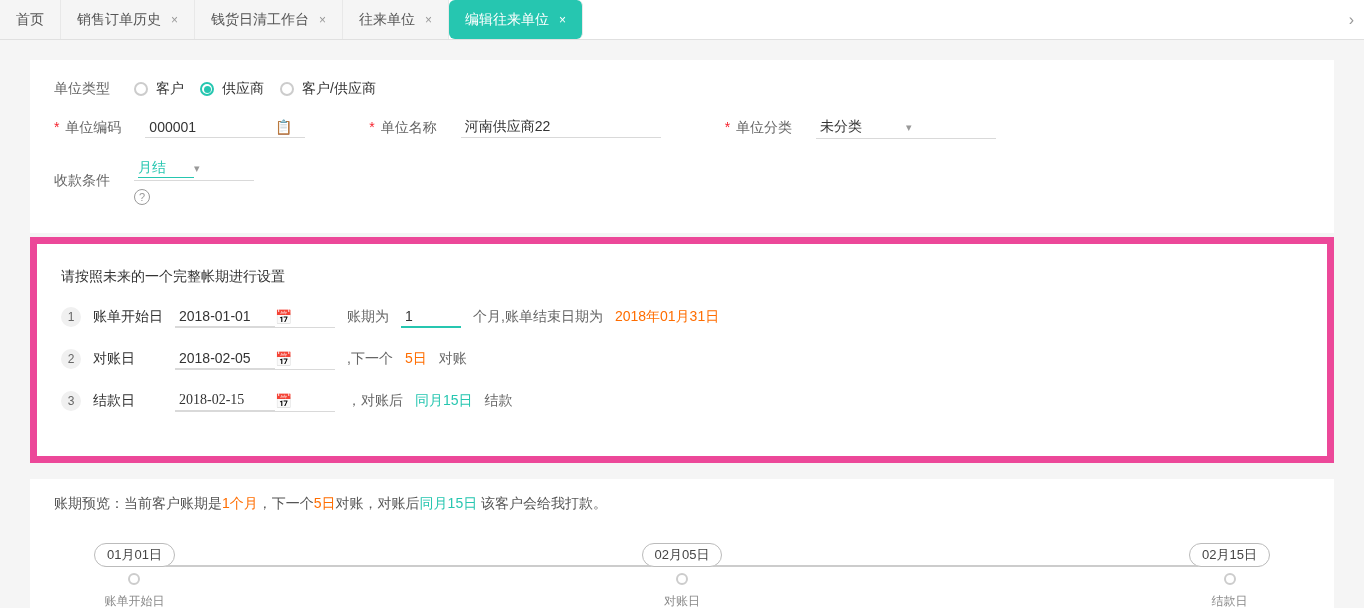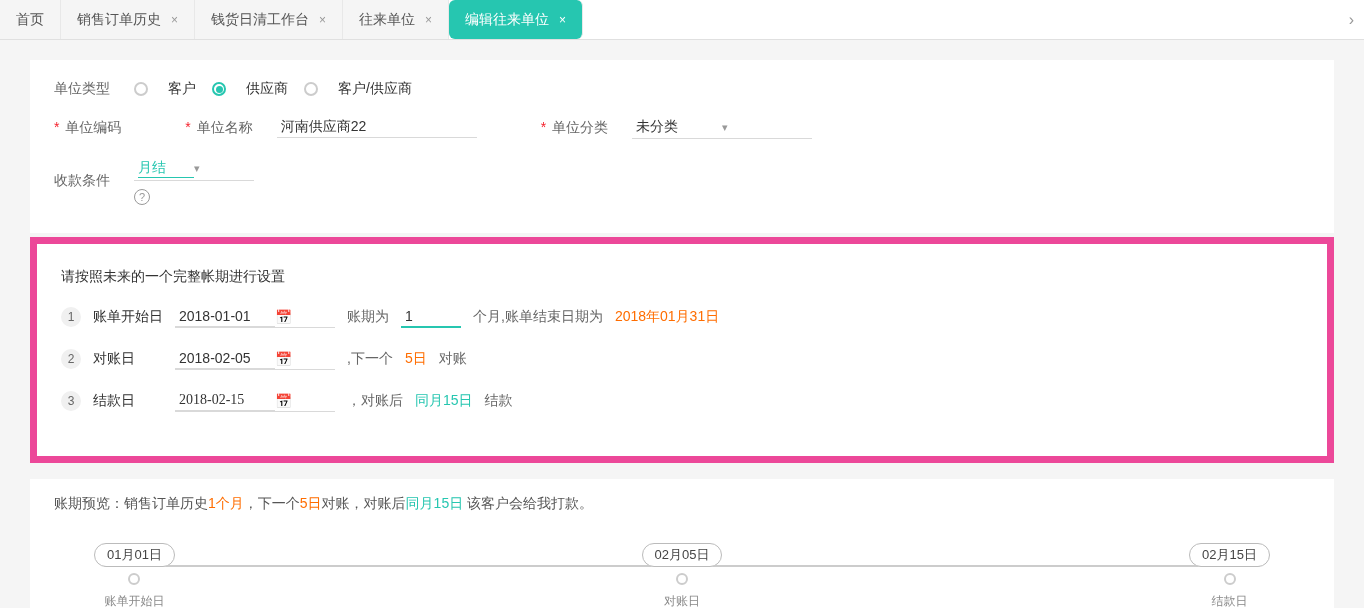--- a/index.html
+++ b/index.html
@@ -78,21 +78,21 @@
     }
 
     .radio-group {
       display: flex;
       gap: 16px;
       align-items: center;
     }
     .radio-item {
       display: flex;
       align-items: center;
-      gap: 20px;
+      gap: 8px;
       cursor: pointer;
     }
     .radio-circle {
       width: 14px;
       height: 14px;
       border-radius: 50%;
       border: 2px solid #ccc;
       display: flex;
       align-items: center;
       justify-content: center;
@@ -320,20 +320,24 @@
           <span>客户/供应商</span>
         </label>
       </div>
     </div>
 
     <div class="form-row">
       <span class="form-label">
         <span class="required">*</span>
         <span>单位编码</span>
       </span>
+      <div class="input-with-icon">
+        <input type="text" value="000001" style="">
+        <span class="cal-icon">📋</span>
+      </div>
 
       <span class="form-label" style="margin-left:40px;">
         <span class="required">*</span>
         <span>单位名称</span>
       </span>
       <input type="text" class="input-field" style="width: 200px;" value="河南供应商22">
 
       <span class="form-label" style="margin-left:40px;">
         <span class="required">*</span>
         <span>单位分类</span>
@@ -392,21 +396,21 @@
         <span class="cal-icon">📅</span>
       </div>
       <span class="setting-desc">，对账后</span>
       <span class="setting-desc highlight-teal">同月15日</span>
       <span class="setting-desc">结款</span>
     </div>
   </div>
 
   <div class="preview-section">
     <div class="preview-text">
-      <span>账期预览：销售订单历史</span><span class="highlight-orange">1个月</span><span>，下一个</span><span class="highlight-orange">5日</span><span>对账，对账后</span><span class="highlight-teal">同月15日</span> <span>该客户会给我打款。</span>
+      <span>账期预览：当前客户账期是</span><span class="highlight-orange">1个月</span><span>，下一个</span><span class="highlight-orange">5日</span><span>对账，对账后</span><span class="highlight-teal">同月15日</span> <span>该客户会给我打款。</span>
     </div>
 
     <div style="position:relative;padding:0 40px;">
 
       <div style="position:absolute;left:50px;right:50px;top:22px;height:2px;background:#ccc;z-index:1;"></div>
 
       <div style="display:flex;justify-content:space-between;align-items:flex-start;position:relative;z-index:2;">
 
         <div class="tl-item">
           <div class="tl-badge">01月01日</div>

